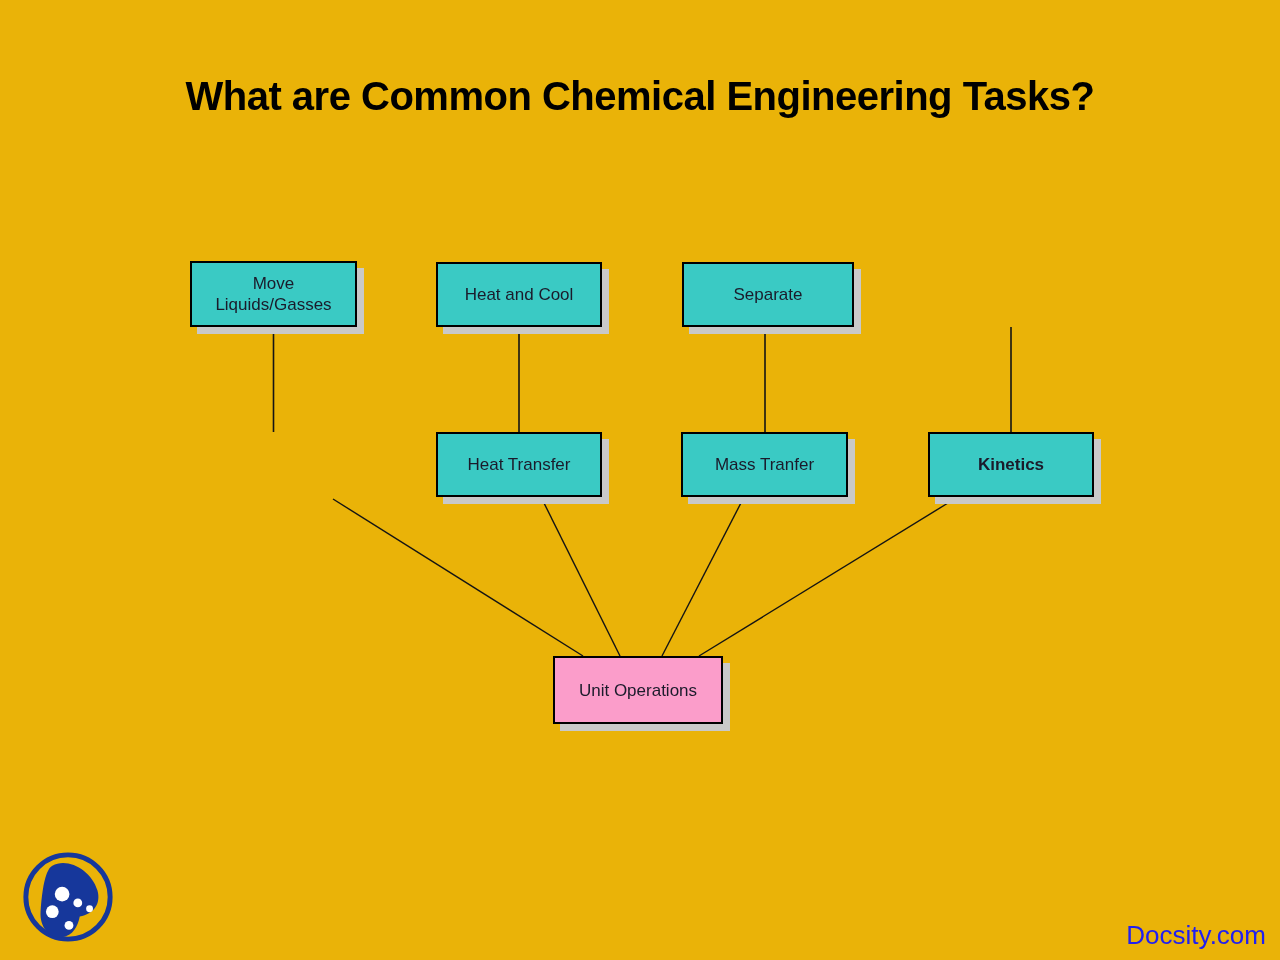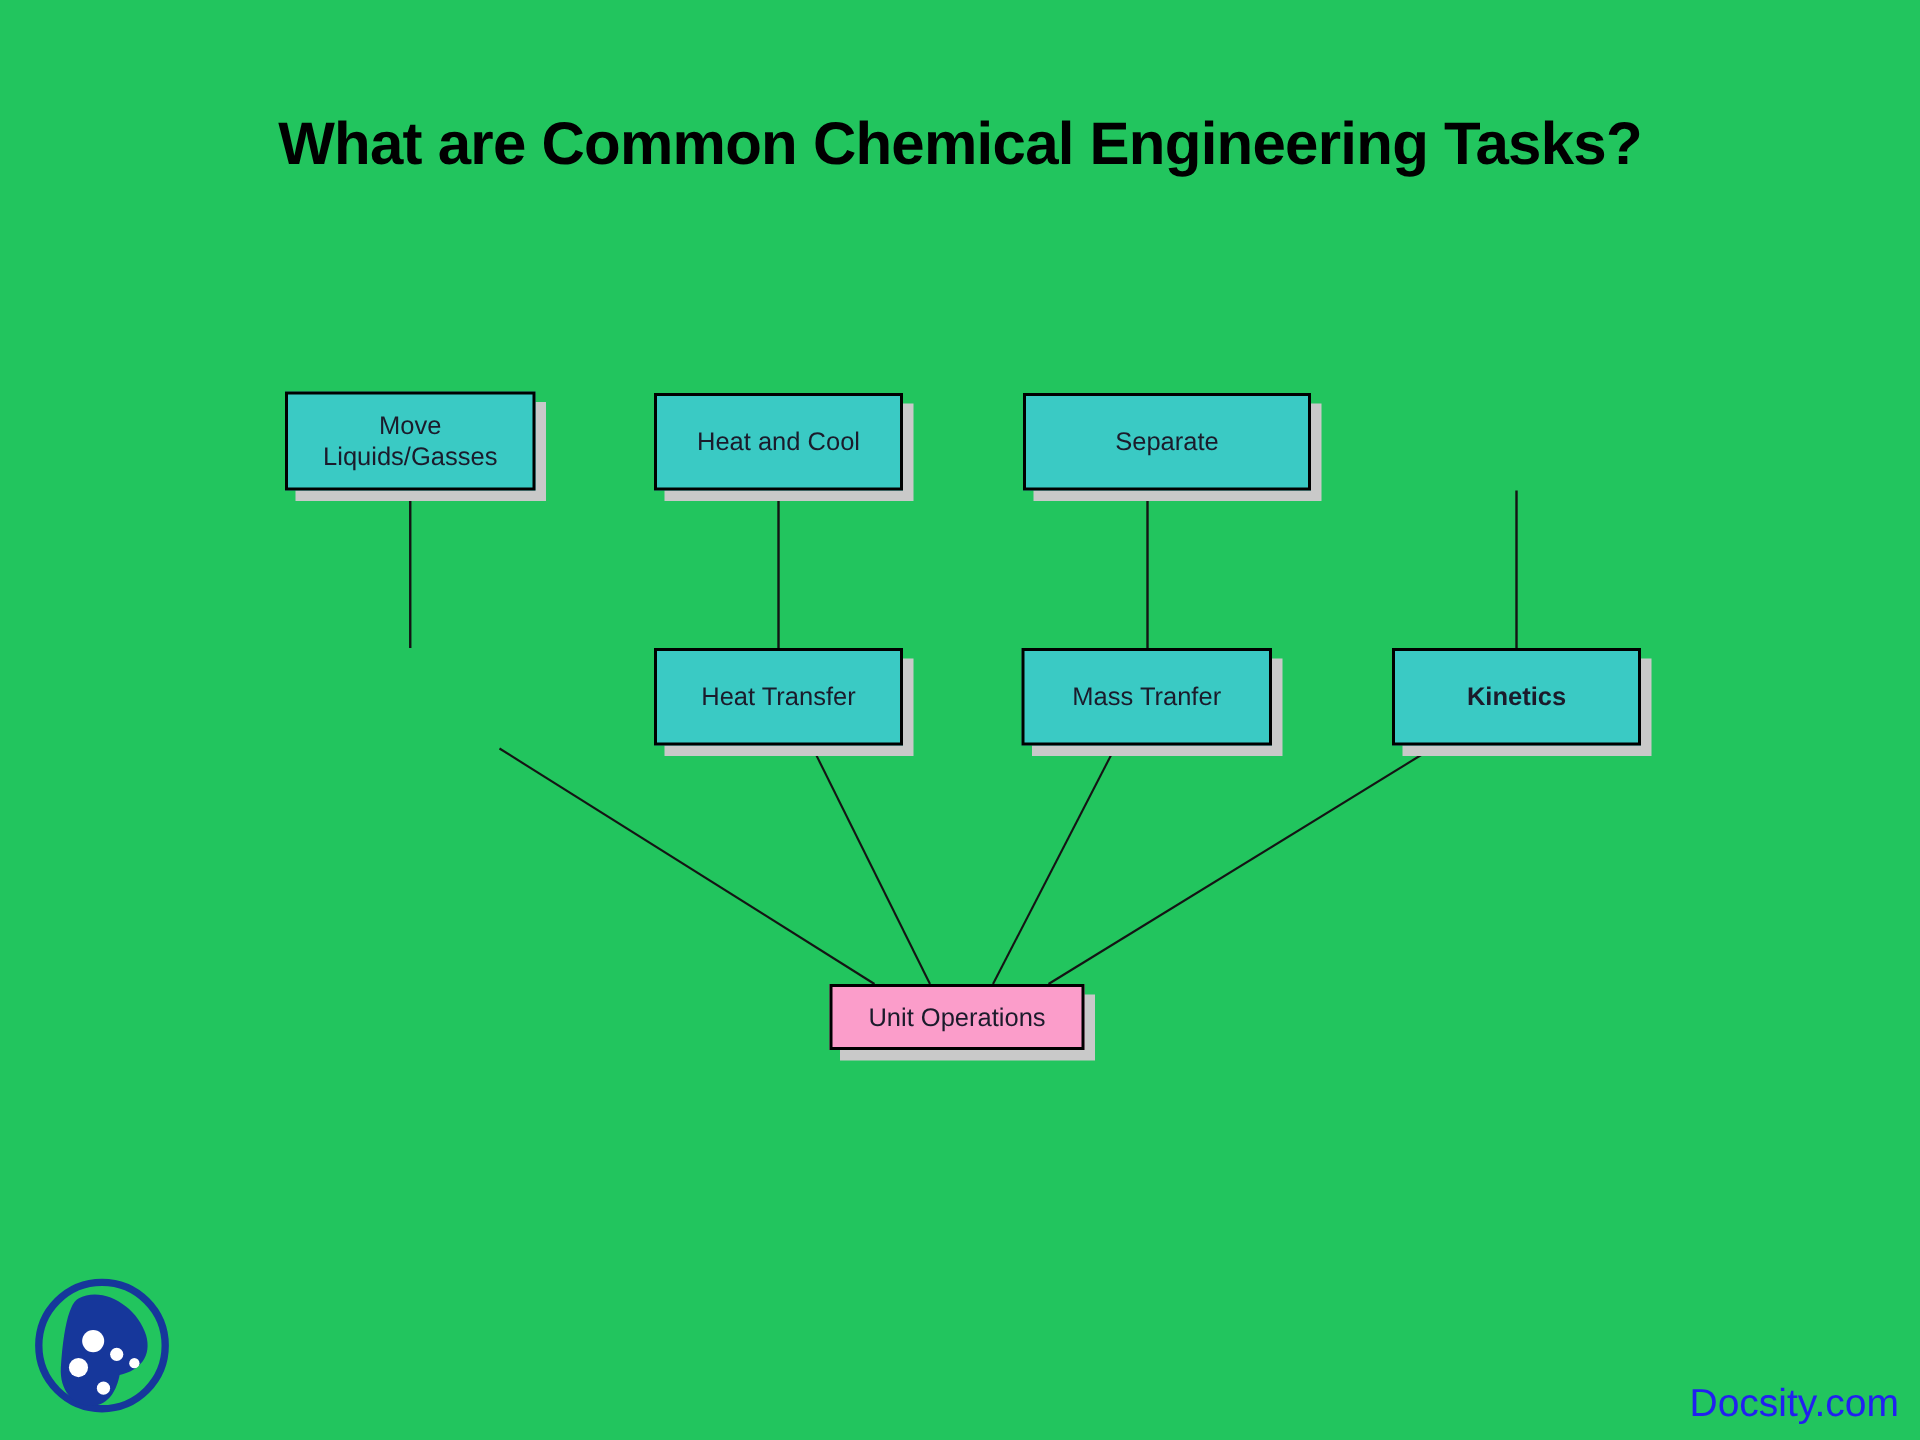--- a/index.html
+++ b/index.html
@@ -4,21 +4,21 @@
 <style>
   html, body {
     margin: 0;
     padding: 0;
     background: #ffffff;
   }
   .slide {
     position: relative;
     width: 1280px;
     height: 960px;
-    background: #22c55e;
+    background: #eab308;
     overflow: hidden;
     font-family: "Liberation Sans", sans-serif;
   }
   .title {
     position: absolute;
     left: 0;
     right: 0;
     top: 72px;
     margin: 0;
     text-align: center;
@@ -89,35 +89,35 @@
     <line x1="948" y1="503" x2="699" y2="656" stroke="#141414" stroke-width="1.4"></line>
   </svg>
 
   <div class="box teal" style="left:190px; top:261px; width:167px; height:66px;">
     <span>Move
 Liquids/Gasses</span>
   </div>
   <div class="box teal" style="left:436px; top:262px; width:166px; height:65px;">
     <span>Heat and Cool</span>
   </div>
-  <div class="box teal" style="left:682px; top:262px; width:192px; height:65px;">
+  <div class="box teal" style="left:682px; top:262px; width:172px; height:65px;">
     <span>Separate</span>
   </div>
 
   <div class="box teal" style="left:436px; top:432px; width:166px; height:65px;">
     <span>Heat Transfer</span>
   </div>
   <div class="box teal" style="left:681px; top:432px; width:167px; height:65px;">
     <span>Mass Tranfer</span>
   </div>
   <div class="box teal" style="left:928px; top:432px; width:166px; height:65px;font-weight:bold;">
     <span>Kinetics</span>
   </div>
 
-  <div class="box pink" style="left:553px; top:656px; width:170px; height:44px;">
+  <div class="box pink" style="left:553px; top:656px; width:170px; height:68px;">
     <span>Unit Operations</span>
   </div>
 
   <svg class="logo" viewBox="0 0 100 100" xmlns="http://www.w3.org/2000/svg">
     <circle cx="50" cy="49" r="43" fill="none" stroke="#16379b" stroke-width="5"></circle>
     <path fill="#16379b" d="M34 17
       C 50 8, 74 22, 80 42
       C 84 56, 76 66, 62 69
       C 60 79, 55 89, 44 90
       C 31 91, 21 80, 22 64

